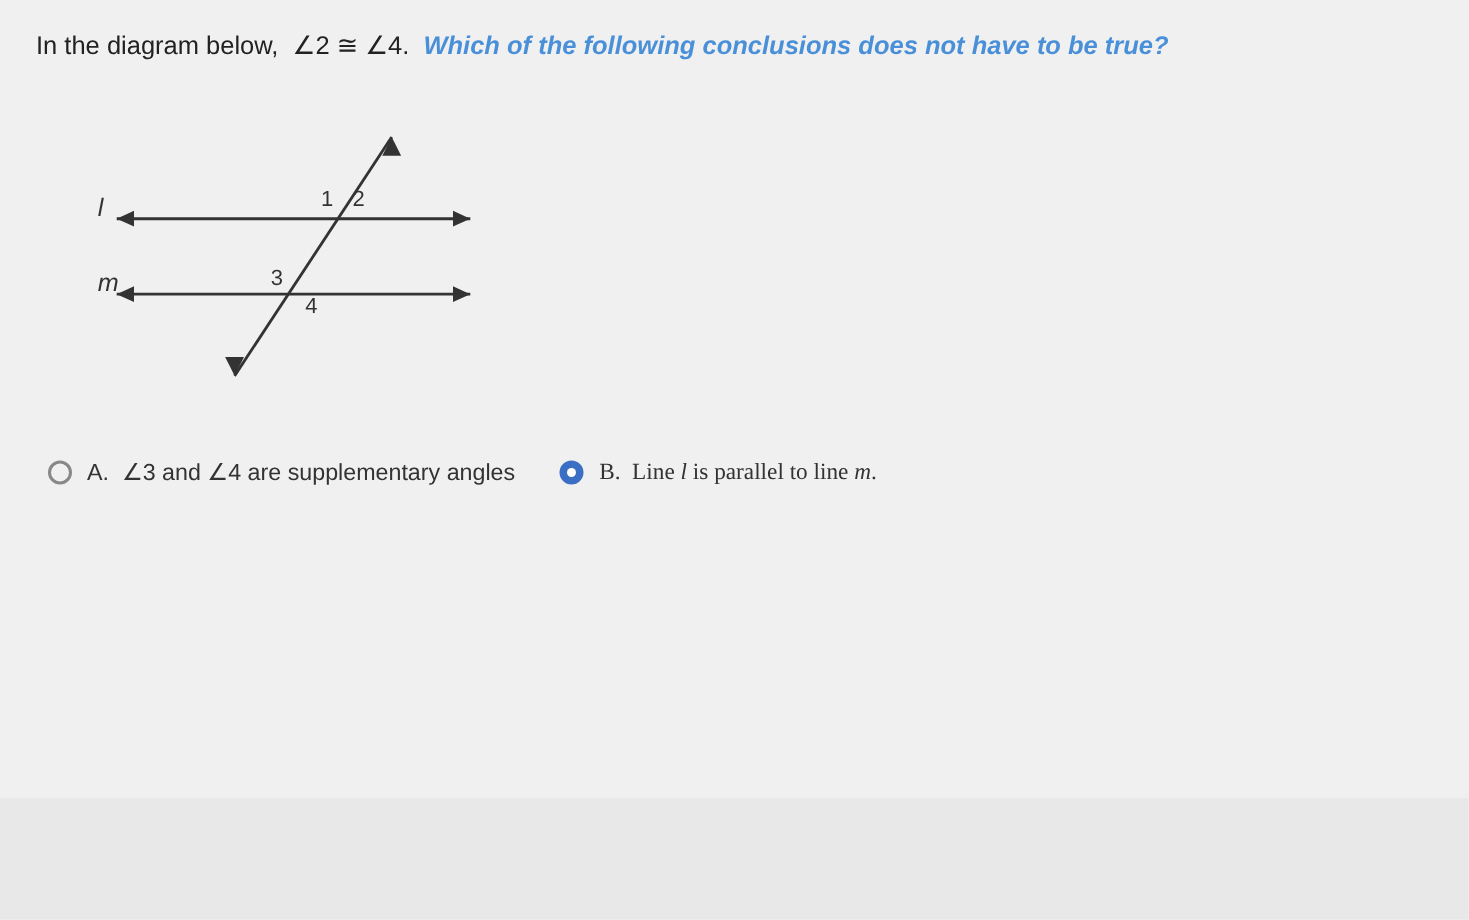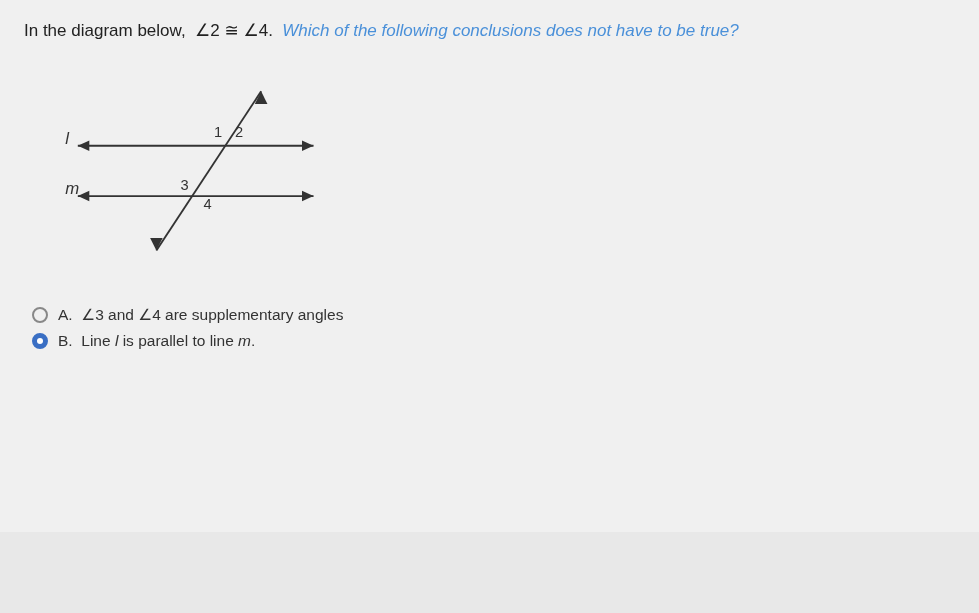--- a/index.html
+++ b/index.html
@@ -44,36 +44,38 @@
     .diagram-area svg {
       position: absolute;
       top: 0; left: 0;
       width: 100%;
       height: 100%;
     }
 
     .answers-section {
       margin-top: 20px;
       display: flex;
-      flex-direction: column;
+      flex-direction: row;
+      gap: 14px;
     }
 
     .answer-row {
       display: flex;
       align-items: center;
       gap: 10px;
       font-size: 16px;
       color: #222;
       padding: 4px 8px;
       border-radius: 4px;
       background: transparent;
     }
 
     .answer-row.selected {
       background: transparent;
+      font-family: Liberation Serif, serif;
     }
 
     .radio-btn {
       width: 16px;
       height: 16px;
       border-radius: 50%;
       border: 2px solid #888;
       background: #f0f0f0;
       display: inline-flex;
       align-items: center;
@@ -102,21 +104,21 @@
   </style>
 </head>
 <body>
 
 <div class="main-container">
 
   <div class="question-header">
     <span style="color:#222; font-size:17px;">
       In the diagram below, &nbsp;∠2&nbsp;≅&nbsp;∠4.&nbsp;&nbsp;
     </span>
-    <span style="color:#4a90d9; font-style:italic; font-size:17px;">
+    <span style="color:#4a90d9; font-style:italic; font-size:17px;font-weight:bold;">
       Which of the following conclusions does not have to be true?
     </span>
   </div>
 
   <div class="diagram-area">
     <svg viewBox="0 0 300 210" xmlns="http://www.w3.org/2000/svg">
 
       <line x1="20" y1="80" x2="245" y2="80" stroke="#333" stroke-width="1.8"></line>
 
       <polygon points="245,80 234,75 234,85" fill="#333"></polygon>

